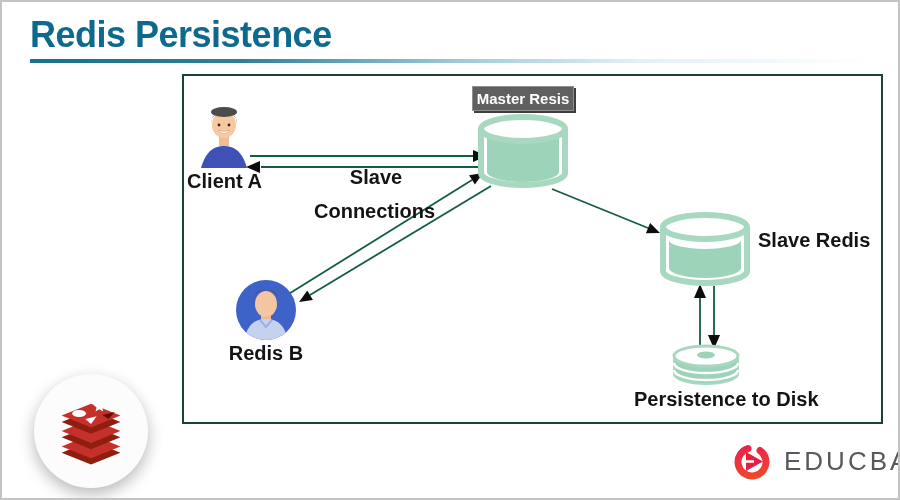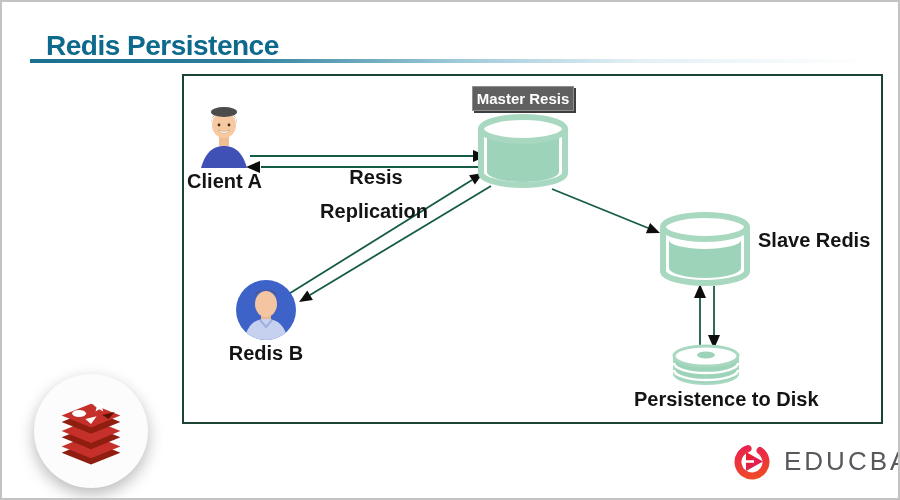--- a/index.html
+++ b/index.html
@@ -6,22 +6,22 @@
   .page{
     position:relative;
     width:896px;height:496px;
     border:2px solid #c3c3c3;
     background:#ffffff;
     font-family:"Liberation Sans", sans-serif;
     overflow:hidden;
   }
   
   .page-title{
-    position:absolute;left:28px;top:12px;margin:16px;
-    font-size:28px;font-weight:700;letter-spacing:-0.5px;
+    position:absolute;left:28px;top:12px;margin:0;
+    font-size:36px;font-weight:700;letter-spacing:-0.5px;
     color:var(--title);
   }
   .title-underline{
     position:absolute;left:28px;top:57px;width:845px;height:4px;
     background:linear-gradient(to right,#19708f 0%,#2e7f9c 25%,#9cc8d8 50%,#e3f0f5 72%,rgba(255,255,255,0) 100%);
   }
   
   .diagram-box{
     position:absolute;left:180px;top:72px;width:697px;height:346px;
     border:2px solid var(--diagram-border);
@@ -107,22 +107,22 @@
       <rect x="21" y="32" width="10" height="10" fill="#efbd94"></rect>
       <ellipse cx="26" cy="21" rx="12" ry="13" fill="#f6c9a0"></ellipse>
       <path d="M13,20 C11,5 41,5 39,20 C39,11 34,9 26,9 C18,9 13,11 13,20 Z" fill="#4b4b4b"></path>
       <ellipse cx="26" cy="8" rx="13" ry="5" fill="#4b4b4b"></ellipse>
       <circle cx="21" cy="21" r="1.4" fill="#3a2a20"></circle>
       <circle cx="31" cy="21" r="1.4" fill="#3a2a20"></circle>
       <path d="M20,26 q6,7 12,0 q-6,3 -12,0 Z" fill="#ffffff" stroke="#caa27d" stroke-width="0.6"></path>
     </svg>
     <div class="dlabel" style="left:3px;top:94px;width:75px;">Client A</div>
 
-    <div class="dlabel" style="left:152px;top:90px;width:80px;">Resis</div>
-    <div class="dlabel" style="left:130px;top:124px;width:120px;">Replication</div>
+    <div class="dlabel" style="left:152px;top:90px;width:80px;">Slave</div>
+    <div class="dlabel" style="left:130px;top:124px;width:120px;">Connections</div>
 
     <svg class="avatar-b" width="60" height="60" viewBox="0 0 60 60">
       <defs>
           <clipPath id="bclip">
             <circle cx="30" cy="30" r="30"></circle>
           </clipPath>
         </defs>
       <circle cx="30" cy="30" r="30" fill="#3e63c8"></circle>
       <g clip-path="url(#bclip)">
         <rect x="25" y="30" width="10" height="12" fill="#eab993"></rect>

